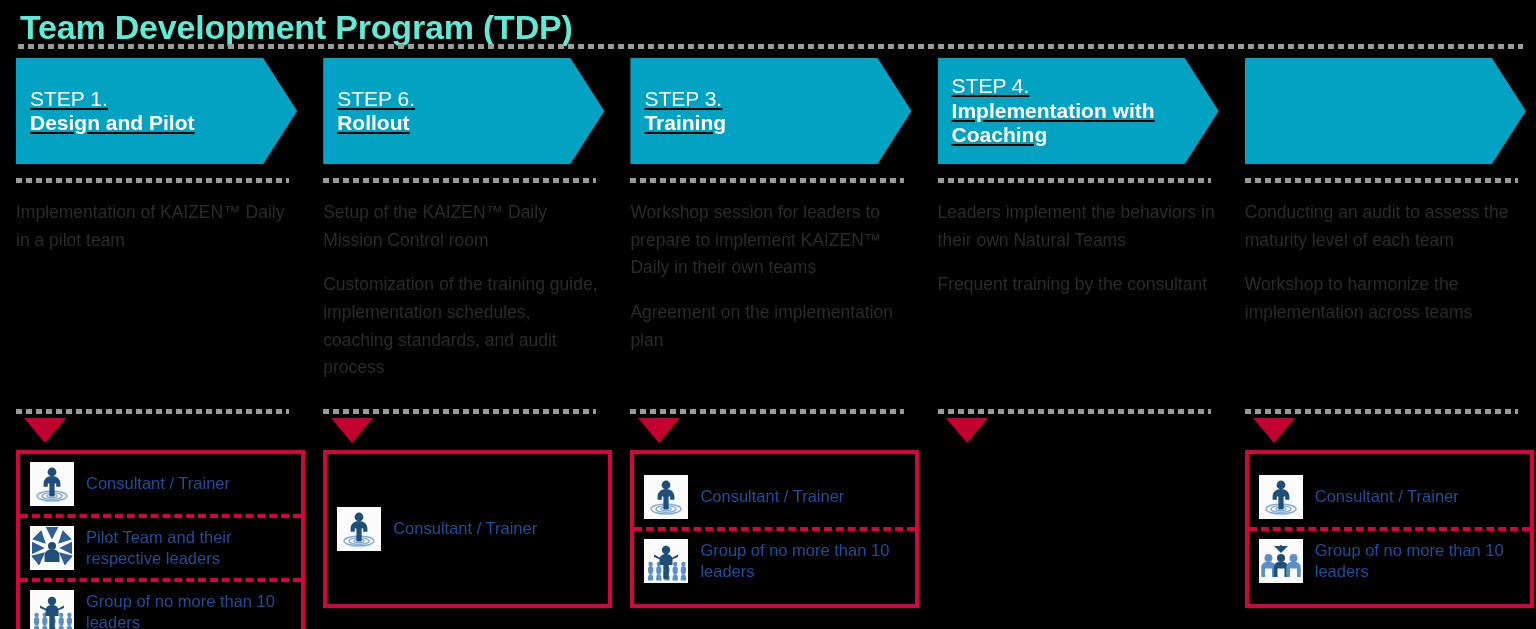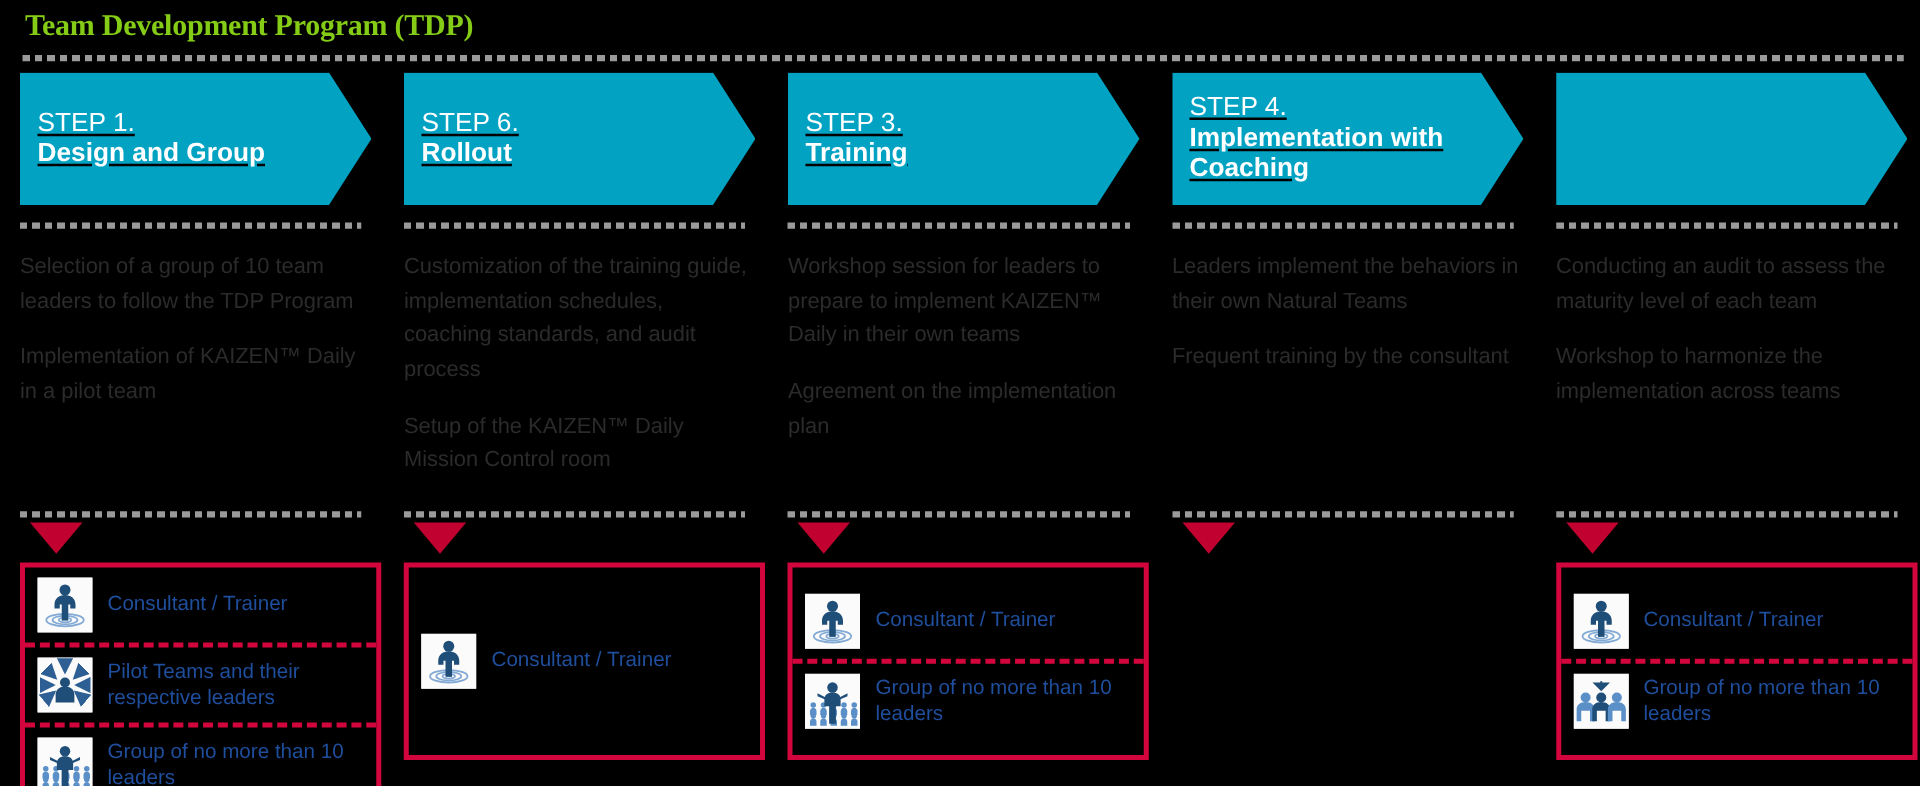--- a/index.html
+++ b/index.html
@@ -3,22 +3,22 @@
 <meta charset="utf-8">
 <style>
   html,body{margin:0;padding:0;background:#000;}
   body{
     width:1536px;height:629px;
     font-family:"Liberation Sans","DejaVu Sans",sans-serif;
     overflow:hidden;position:relative;
   }
   #page-title{
     position:absolute;left:20px;top:8px;
-    color:#84cc16;font-size:24px;font-weight:bold;
-    letter-spacing:-0.2px;white-space:nowrap;font-family:Liberation Serif, serif;
+    color:#5eead4;font-size:34px;font-weight:bold;
+    letter-spacing:-0.2px;white-space:nowrap;
   }
   .top-rule{
     position:absolute;left:18px;top:44px;width:1505px;height:5px;
     background-image:repeating-linear-gradient(to right,#9a9a9a 0 6px,transparent 6px 10px);
   }
   #columns{
     position:absolute;left:0;top:58px;width:1536px;height:571px;
     display:flex;
     text-decoration:underline;
   }
@@ -93,26 +93,25 @@
 
 <div id="page-title">Team Development Program (TDP)</div>
 <div class="top-rule"></div>
 
 <div id="columns">
     <div class="col">
       <div class="banner">
         <div class="banner-shape"></div>
         <div class="banner-text">
           <span class="step-no">STEP 1.</span>
-          <span class="step-name">Design and Group</span>
-        </div>
-      </div>
-      <div class="dots"></div>
-      <div class="body">
-        <p>Selection of a group of 10 team leaders to follow the TDP Program</p>
+          <span class="step-name">Design and Pilot</span>
+        </div>
+      </div>
+      <div class="dots"></div>
+      <div class="body">
         <p>Implementation of KAIZEN™ Daily in a pilot team</p>
       </div>
       <div class="dots lower"></div>
       <div class="connector">
         <div class="caret"></div>
       </div>
       <div class="role-box" style="margin-top: 0px;">
         <div class="role-row">
           <span>
             <svg class="ico" viewBox="0 0 44 44" xmlns="http://www.w3.org/2000/svg">
@@ -140,21 +139,21 @@
               <path d="M14.5 36v-6.4c0-3.9 3.2-6.4 7.5-6.4s7.5 2.5 7.5 6.4V36z" fill="#1F4E79"></path>
               <line x1="22" y1="3" x2="22" y2="11" stroke="#2E5F94" stroke-width="2.6" marker-end="url(#ah)"></line>
               <line x1="8" y1="10" x2="14" y2="16" stroke="#2E5F94" stroke-width="2.6" marker-end="url(#ah)"></line>
               <line x1="36" y1="10" x2="30" y2="16" stroke="#2E5F94" stroke-width="2.6" marker-end="url(#ah)"></line>
               <line x1="4" y1="22" x2="12" y2="22" stroke="#2E5F94" stroke-width="2.6" marker-end="url(#ah)"></line>
               <line x1="40" y1="22" x2="32" y2="22" stroke="#2E5F94" stroke-width="2.6" marker-end="url(#ah)"></line>
               <line x1="7" y1="33" x2="13" y2="28" stroke="#2E5F94" stroke-width="2.6" marker-end="url(#ah)"></line>
               <line x1="37" y1="33" x2="31" y2="28" stroke="#2E5F94" stroke-width="2.6" marker-end="url(#ah)"></line>
             </svg>
           </span>
-          <span class="role-label">Pilot Teams and their respective leaders</span>
+          <span class="role-label">Pilot Team and their respective leaders</span>
         </div>
         <div class="role-row">
           <span>
             <svg class="ico" viewBox="0 0 44 44" xmlns="http://www.w3.org/2000/svg">
               <rect width="44" height="44" fill="#fbfbfb"></rect>
               <circle cx="6.6" cy="25" r="2.2" fill="#5B8FC7"></circle>
               <path d="M4 33 v-3.1c0-1.7 1.2-2.8 2.6-2.8s2.6 1.1 2.6 2.8V33z" fill="#5B8FC7"></path>
               <circle cx="14.799999999999999" cy="25" r="2.2" fill="#5B8FC7"></circle>
               <path d="M12.2 33 v-3.1c0-1.7 1.2-2.8 2.6-2.8s2.6 1.1 2.6 2.8V33z" fill="#5B8FC7"></path>
               <circle cx="23" cy="25" r="2.2" fill="#5B8FC7"></circle>
@@ -186,22 +185,22 @@
     <div class="col">
       <div class="banner">
         <div class="banner-shape"></div>
         <div class="banner-text">
           <span class="step-no">STEP 6.</span>
           <span class="step-name">Rollout</span>
         </div>
       </div>
       <div class="dots"></div>
       <div class="body">
+        <p>Setup of the KAIZEN™ Daily Mission Control room</p>
         <p>Customization of the training guide, implementation schedules, coaching standards, and audit process</p>
-        <p>Setup of the KAIZEN™ Daily Mission Control room</p>
       </div>
       <div class="dots lower"></div>
       <div class="connector">
         <div class="caret"></div>
       </div>
       <div class="role-box center-one" style="margin-top: 0px;">
         <div class="role-row">
           <span>
             <svg class="ico" viewBox="0 0 44 44" xmlns="http://www.w3.org/2000/svg">
               <rect width="44" height="44" fill="#fbfbfb"></rect>

